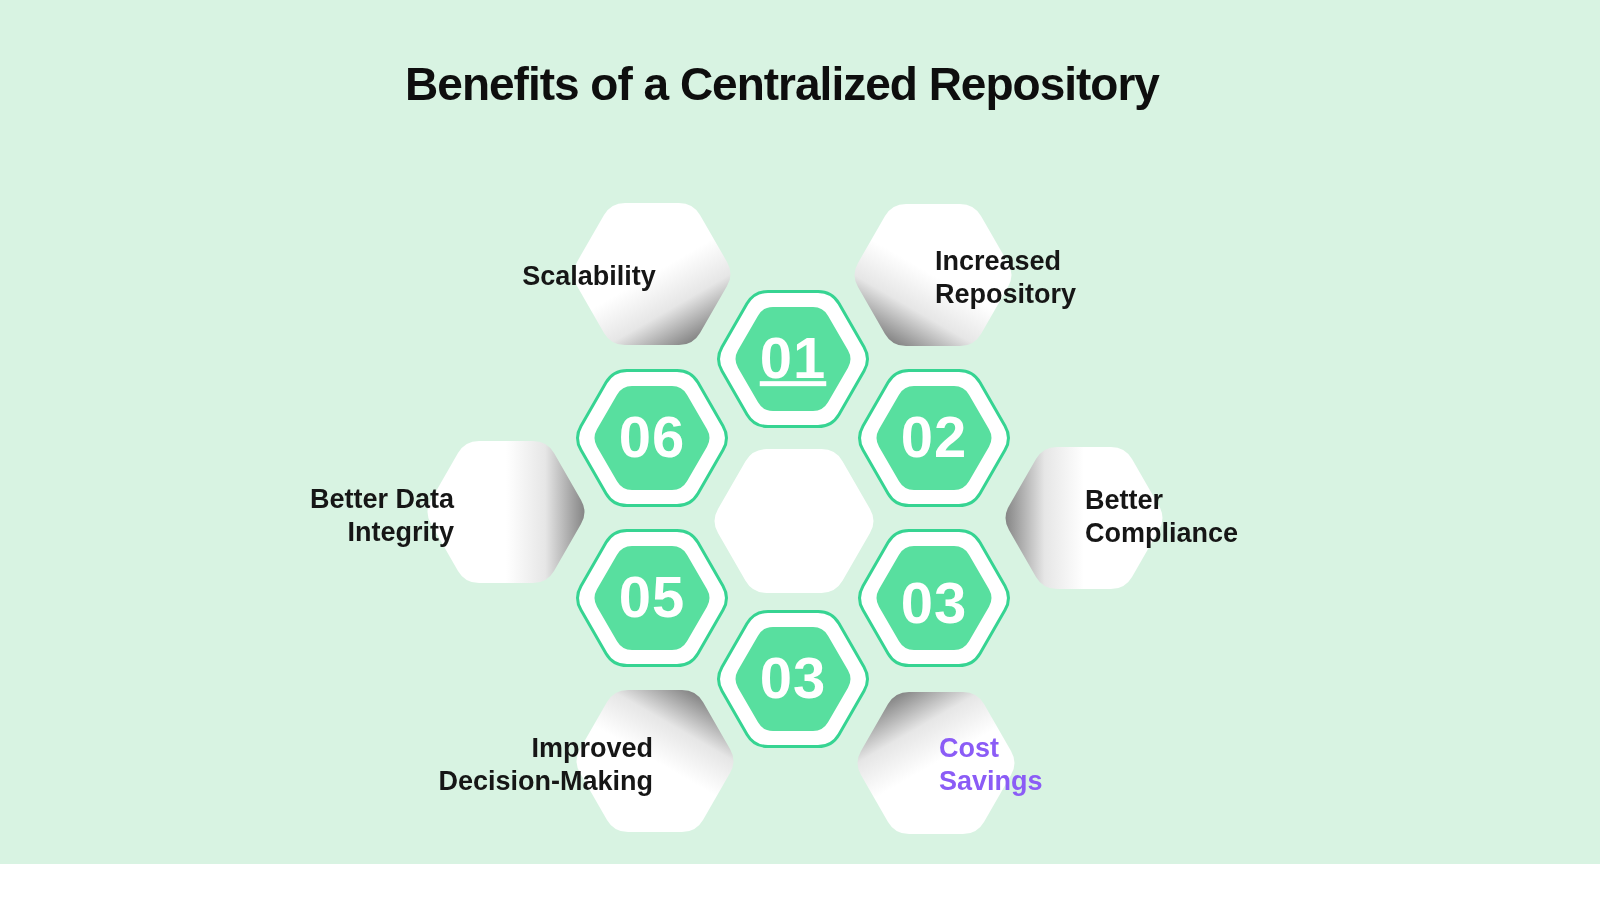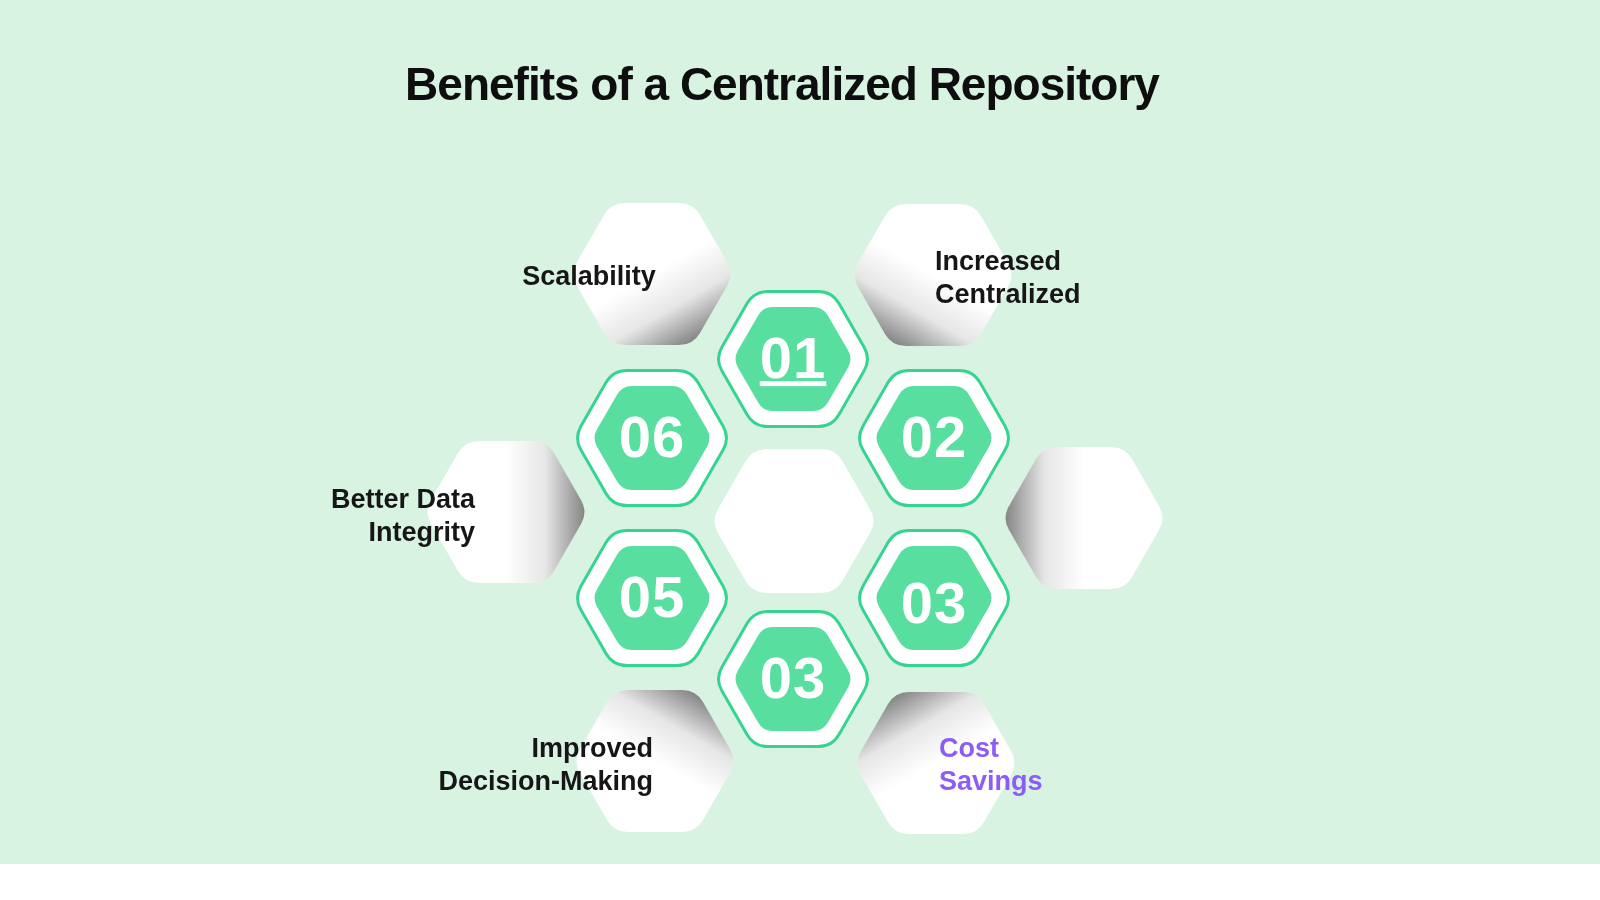--- a/index.html
+++ b/index.html
@@ -121,28 +121,32 @@
       <div class="num" style="left: 934px; top: 438px; color: rgb(255, 255, 255);">02</div>
       <div class="num" style="left: 934px; top: 604px; color: rgb(255, 255, 255);">03</div>
       <div class="num" style="left: 793px; top: 679px; color: rgb(255, 255, 255);">03</div>
       <div class="num" style="left: 652px; top: 598px; color: rgb(255, 255, 255);">05</div>
       <div class="num" style="left: 652px; top: 438px; color: rgb(255, 255, 255);">06</div>
       <div class="label" style="color: rgb(22, 22, 22); left: 589px; top: 276px; text-align: center; transform: translate(-50%, -50%);">
         <div>Scalability</div>
       </div>
       <div class="label" style="color: rgb(22, 22, 22); left: 935px; top: 278px; text-align: left; transform: translate(0px, -50%);">
         <div>Increased</div>
-        <div>Centralized</div>
+        <div>Repository</div>
+      </div>
+      <div class="label" style="color: rgb(22, 22, 22); left: 1085px; top: 517px; text-align: left; transform: translate(0px, -50%);">
+        <div>Better</div>
+        <div>Compliance</div>
       </div>
       <div class="label" style="color: #8b5cf6; left: 939px; top: 765px; text-align: left; transform: translate(0px, -50%);">
         <div>Cost</div>
         <div>Savings</div>
       </div>
       <div class="label" style="color: rgb(22, 22, 22); left: 653px; top: 765px; text-align: right; transform: translate(-100%, -50%);">
         <div>Improved</div>
         <div>Decision-Making</div>
       </div>
-      <div class="label" style="color: rgb(22, 22, 22); left: 475px; top: 516px; text-align: right; transform: translate(-100%, -50%);">
+      <div class="label" style="color: rgb(22, 22, 22); left: 454px; top: 516px; text-align: right; transform: translate(-100%, -50%);">
         <div>Better Data</div>
         <div>Integrity</div>
       </div>
     </div>
 </div>
 
 </body></html>

